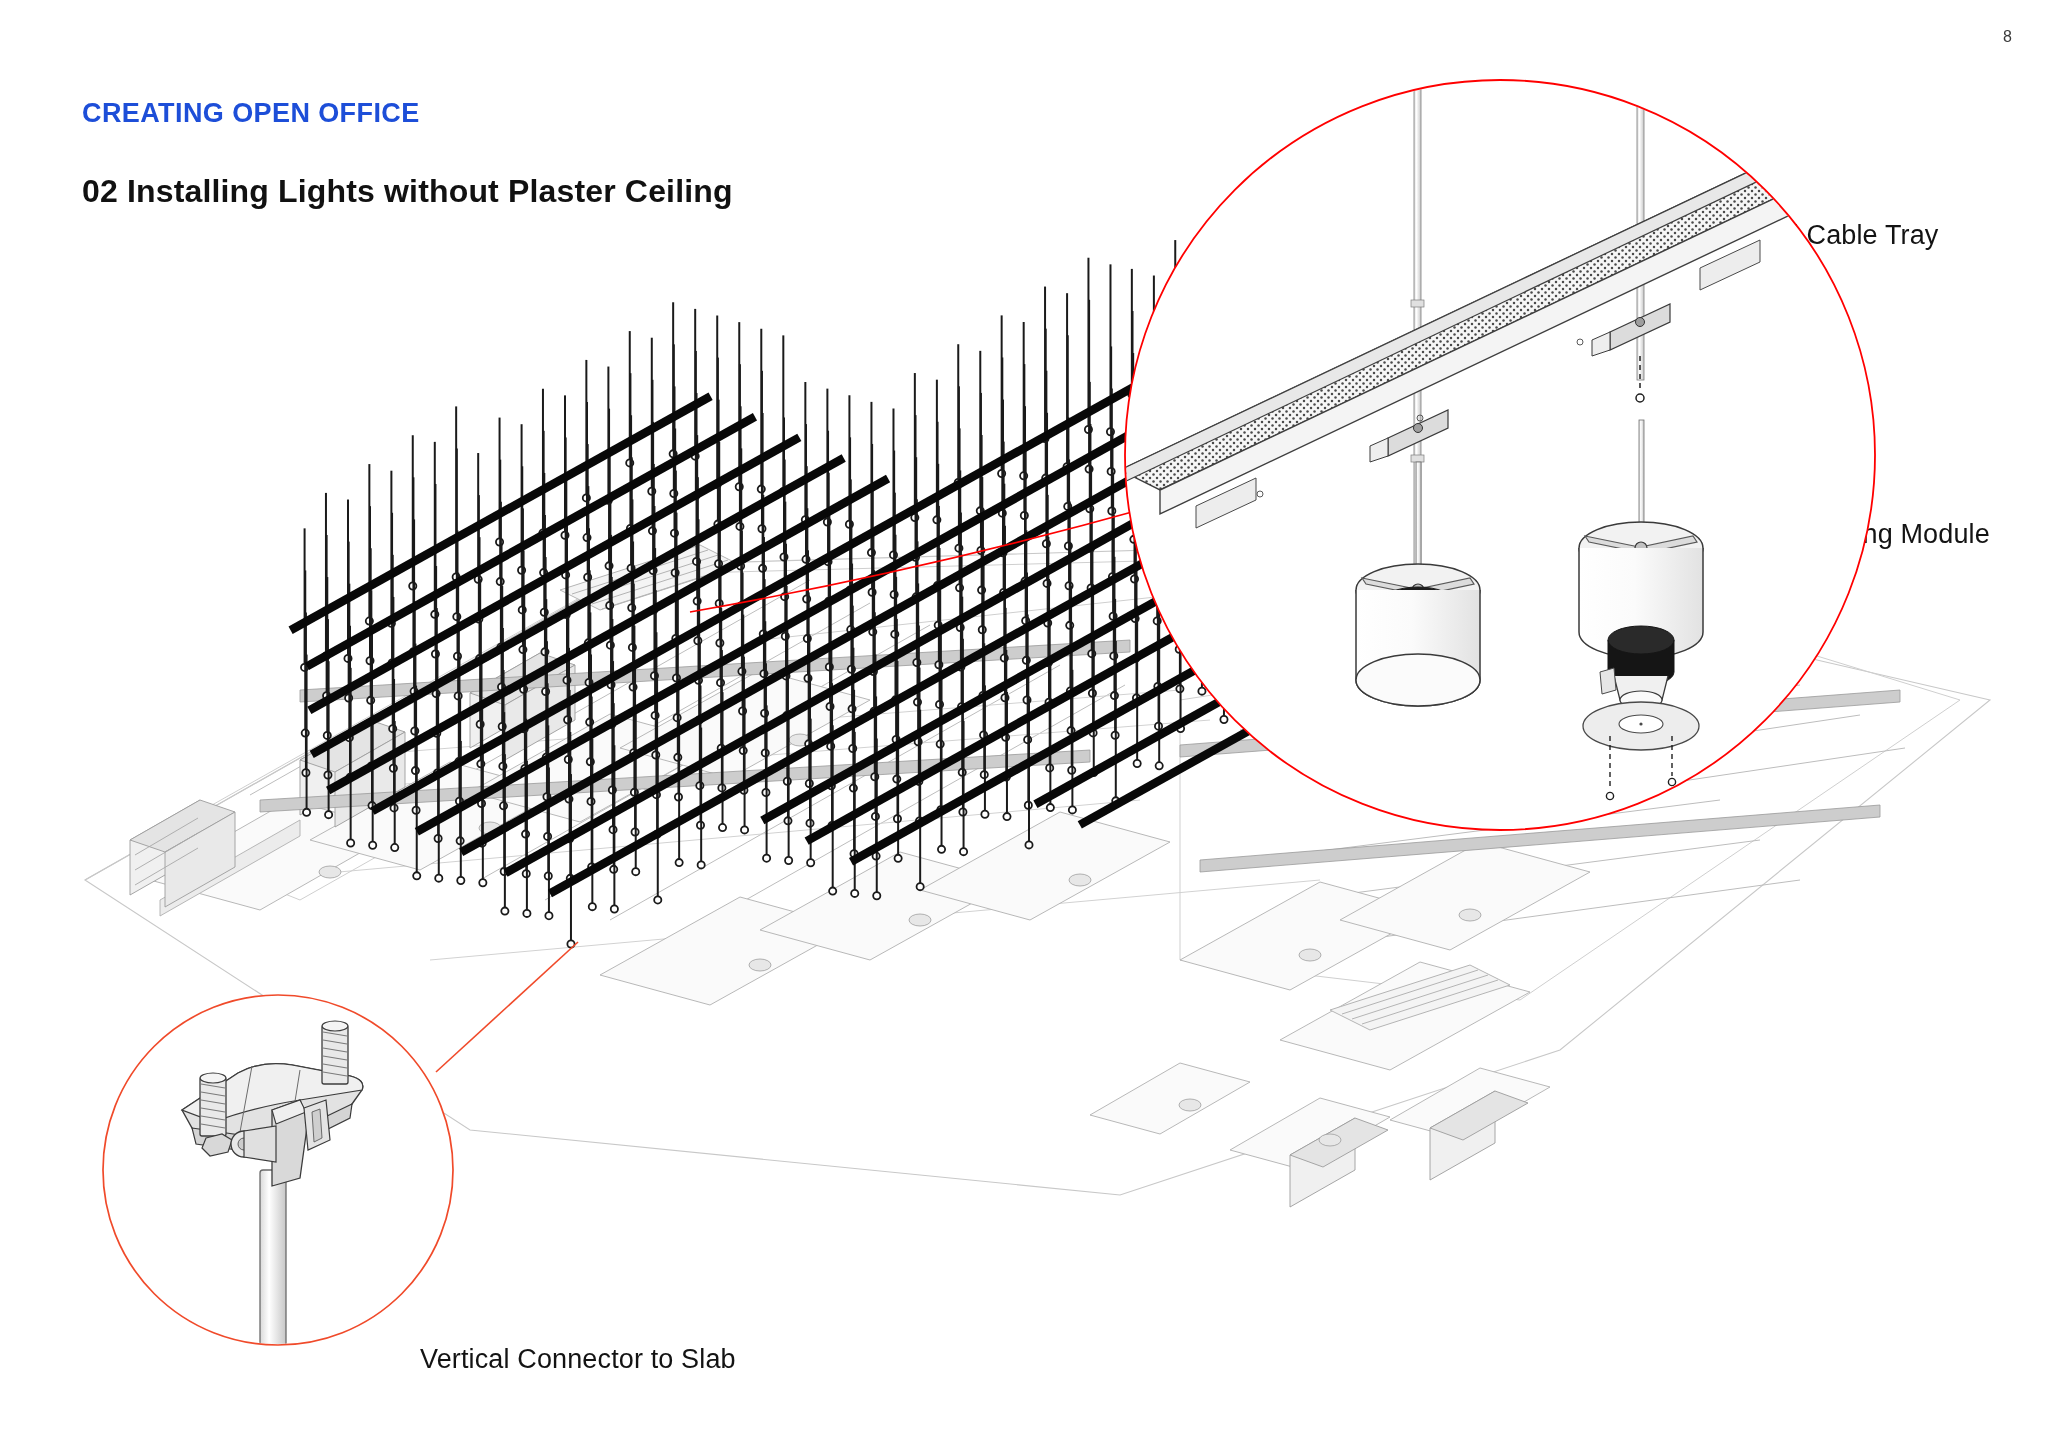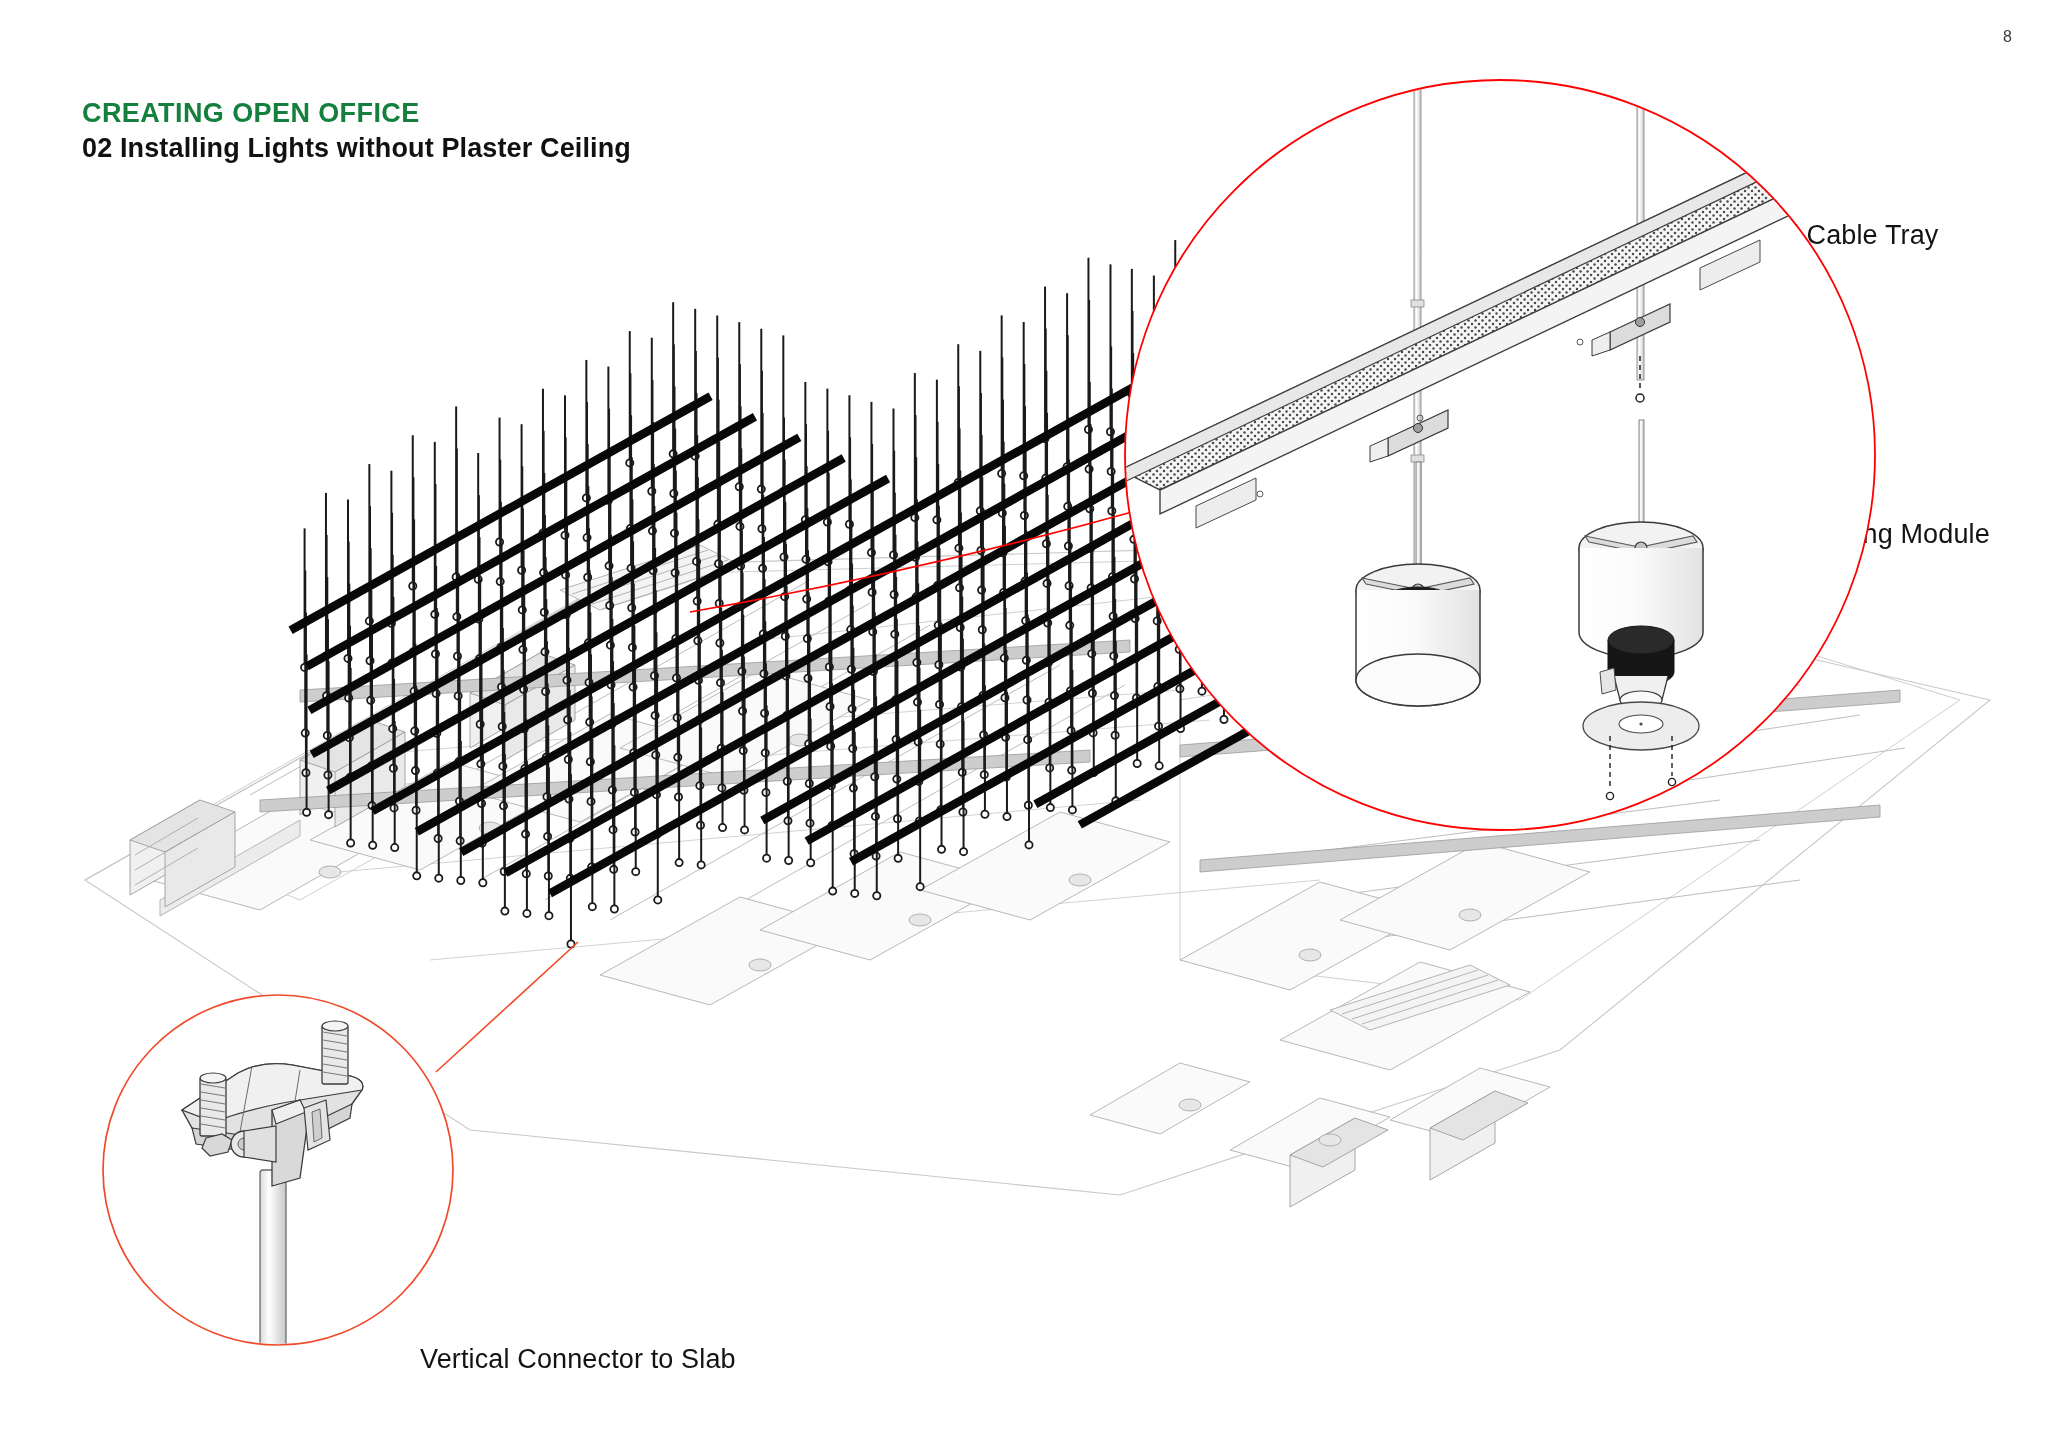--- a/index.html
+++ b/index.html
@@ -19,30 +19,31 @@
   
   #title-block {
     position: absolute;
     left: 82px; top: 96px;
     line-height: 1.30;
   }
   #title-main {
     font-size: 27px;
     font-weight: 700;
     letter-spacing: 0.015em;
-    color: #15803d;
+    color: #1d4ed8;
     text-transform: uppercase;
     white-space: nowrap;
   }
   #title-sub {
-    font-size: 27px;
+    font-size: 32px;
     font-weight: 700;
     letter-spacing: 0.005em;
     color: #111111;
     white-space: nowrap;
+    margin-top: 40px;
   }
   #page-number {
     position: absolute;
     right: 36px; top: 28px;
     font-size: 16px;
     color: #3a3a3a;
   }
 
   
   .callout-label {

